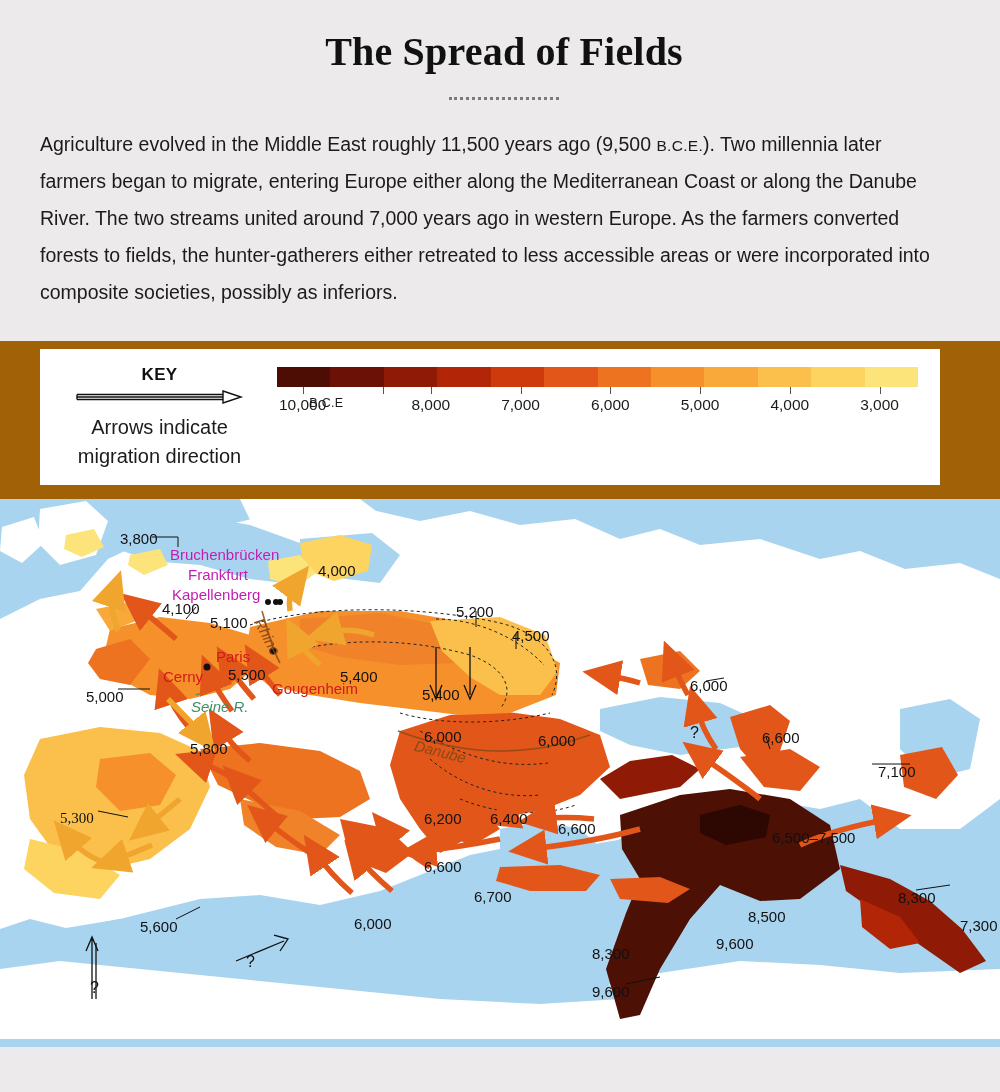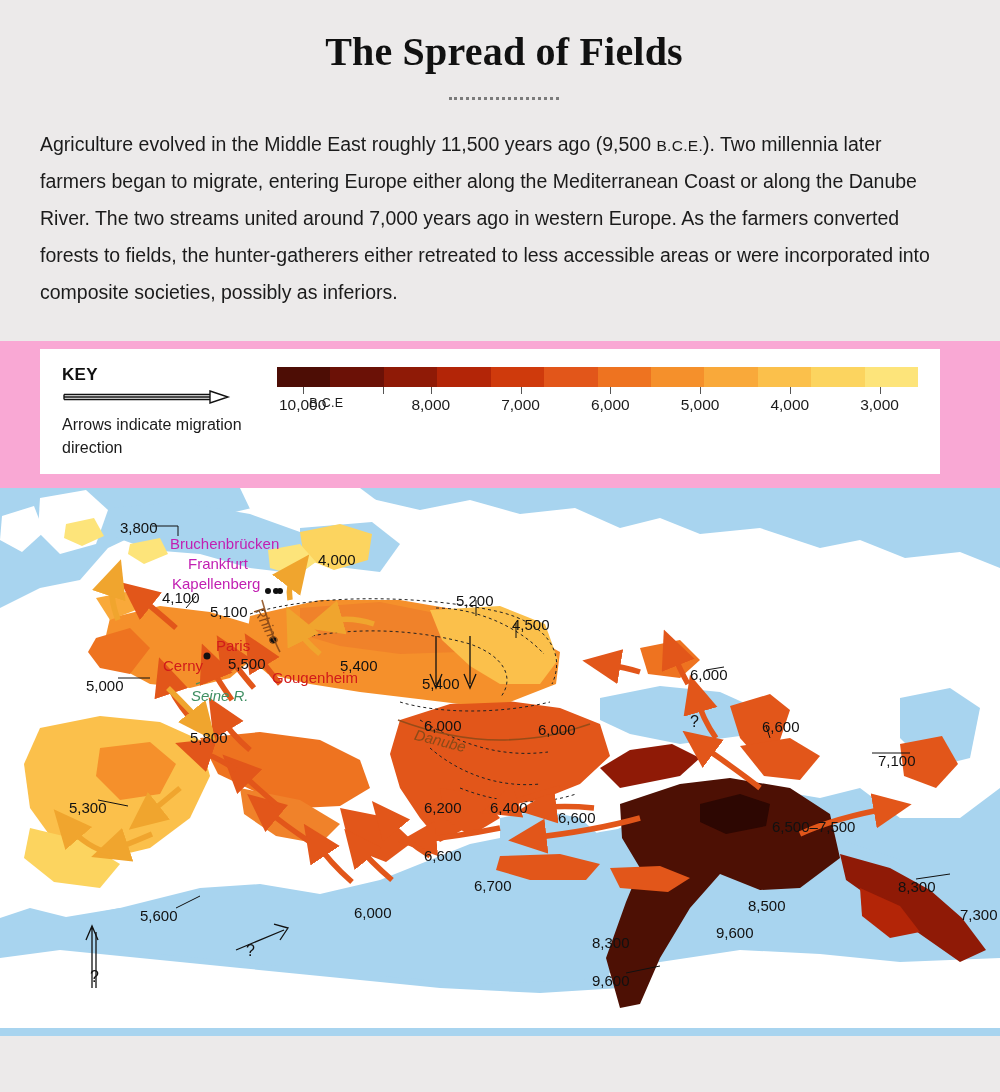--- a/index.html
+++ b/index.html
@@ -37,41 +37,42 @@
     font-size: 19.5px;
     line-height: 1.9;
     color: #1b1b1b;
     margin: 0 0 30px 0;
     max-width: 900px;
   }
   #intro .sc { font-size: 15.5px; letter-spacing: 0.3px; }
 
   
   #key-band {
-    background: #f9a8d4;
+    background: #a16207;
     padding: 8px 60px 14px 40px;
+    text-align: center;
   }
   #key-box {
     background: #ffffff;
     padding: 16px 22px 14px 22px;
     display: flex;
     align-items: flex-start;
     gap: 20px;
   }
   #key-left { width: 195px; flex: 0 0 195px; }
   #key-word {
     font-size: 17px;
     font-weight: bold;
     color: #111;
     margin-bottom: 4px;
     letter-spacing: 0.3px;
   }
   #key-arrow-wrap { margin: 2px 0 4px 0; }
   #key-caption {
-    font-size: 16px;
+    font-size: 20px;
     color: #1b1b1b;
     line-height: 1.45;
   }
   #key-right { flex: 1 1 auto; padding-top: 2px; }
   #scale-title {
     font-size: 16px;
     color: #1b1b1b;
     margin-bottom: 10px;
   }
   #scale-bar {
@@ -390,21 +391,21 @@
       <div class="mlabel" style="left: 422px; top: 188px;">5,400</div>
       <div class="mlabel" style="left: 86px; top: 190px;">5,000</div>
       <div class="mlabel river" style="left: 163px; top: 200px;">Seine R.</div>
       <div class="mlabel" style="left: 690px; top: 179px;">6,000</div>
       <div class="mlabel" style="left: 762px; top: 231px;">6,600</div>
       <div class="mlabel" style="left: 424px; top: 230px;">6,000</div>
       <div class="mlabel danube" style="left: 414px; top: 245px; transform: rotate(14deg);">Danube</div>
       <div class="mlabel" style="left: 538px; top: 234px;">6,000</div>
       <div class="mlabel" style="left: 190px; top: 242px;">5,800</div>
       <div class="mlabel" style="left: 878px; top: 265px;">7,100</div>
-      <div class="mlabel" style="left: 69px; top: 312px;">5,300</div>
+      <div class="mlabel" style="left: 60px; top: 312px; font-family: Liberation Serif, serif;">5,300</div>
       <div class="mlabel" style="left: 424px; top: 312px;">6,200</div>
       <div class="mlabel" style="left: 490px; top: 312px;">6,400</div>
       <div class="mlabel" style="left: 558px; top: 322px;">6,600</div>
       <div class="mlabel" style="left: 772px; top: 331px;">6,500–7,500</div>
       <div class="mlabel" style="left: 424px; top: 360px;">6,600</div>
       <div class="mlabel" style="left: 474px; top: 390px;">6,700</div>
       <div class="mlabel" style="left: 898px; top: 391px;">8,300</div>
       <div class="mlabel" style="left: 960px; top: 419px;">7,300</div>
       <div class="mlabel" style="left: 140px; top: 420px;">5,600</div>
       <div class="mlabel" style="left: 354px; top: 417px;">6,000</div>

